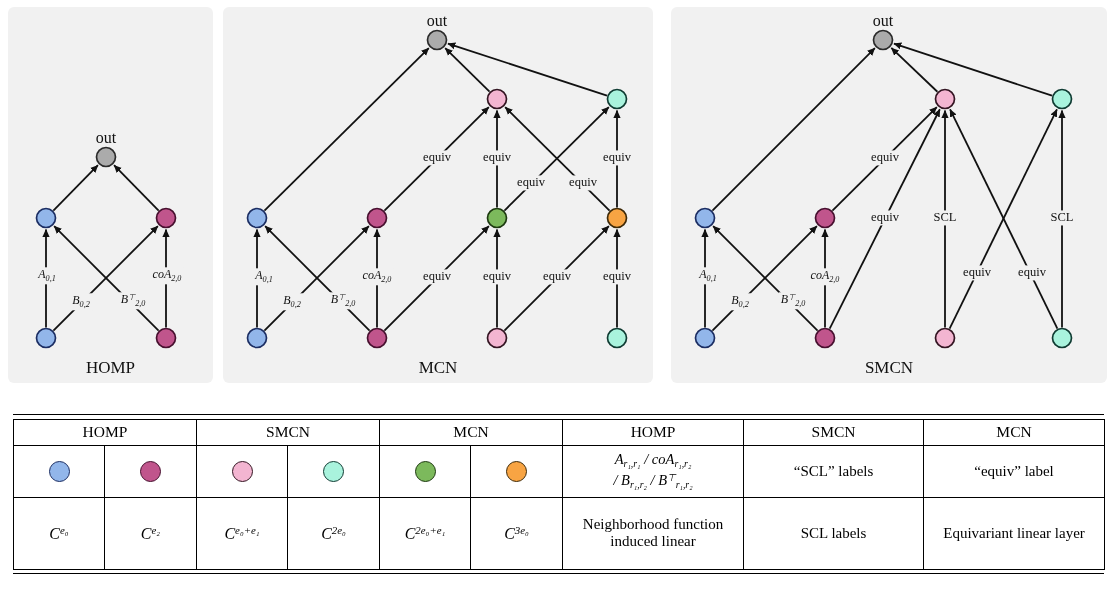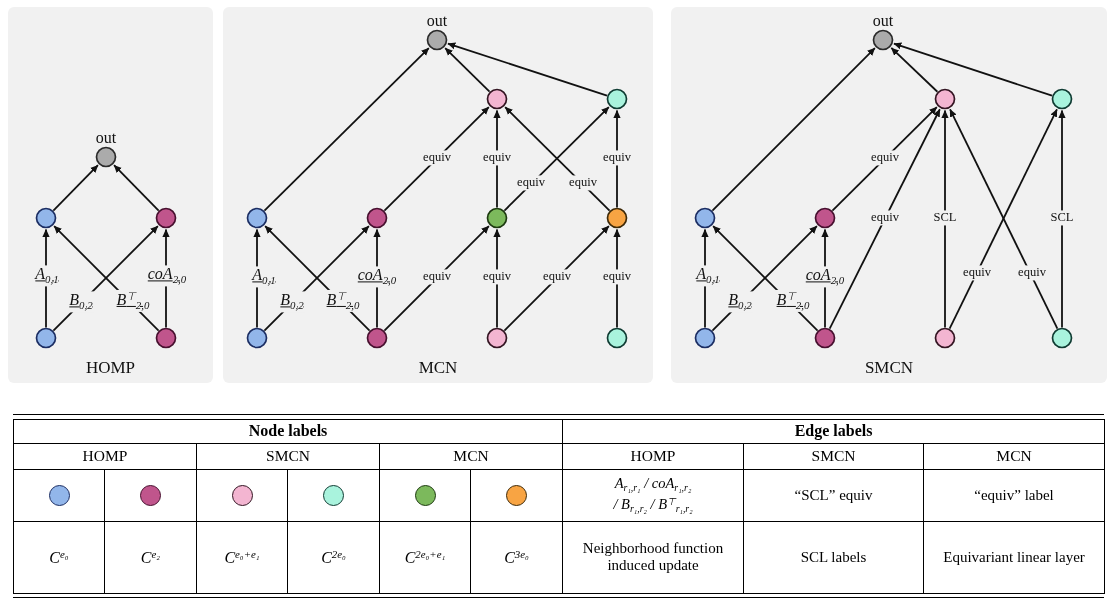--- a/index.html
+++ b/index.html
@@ -4,21 +4,21 @@
 <style>
   html,body{margin:0;padding:0;background:#ffffff;}
   .page{position:relative;width:1111px;height:603px;background:#ffffff;
         font-family:"Liberation Serif", serif;overflow:hidden;}
   .panel{position:absolute;border-radius:6px;overflow:hidden;}
   .panel svg{position:absolute;left:0;top:0;}
   .panel-title{position:absolute;left:0;right:0;bottom:5px;text-align:center;
                font-size:17px;color:#111;}
   .elabel{position:absolute;transform:translate(-50%,-50%);font-size:12.5px;
           color:#111;white-space:nowrap;line-height:1.05;padding:1px 2px;}
-  .elabel.math{font-style:italic;font-size:16px;text-decoration:underline;}
+  .elabel.math{font-style:italic;font-size:12px;}
   .outlabel{position:absolute;transform:translate(-50%,-50%);font-size:16px;color:#111;}
   sub{font-size:68%;vertical-align:-0.35em;}
   sup{font-size:68%;vertical-align:0.45em;}
   .table-wrap{position:absolute;left:13px;top:414px;width:1091px;box-sizing:border-box;
               border-top:1.5px solid #000;border-bottom:1.5px solid #000;padding:3.5px 0;}
   table{border-collapse:collapse;width:100%;table-layout:fixed;}
   td{border:1px solid #000;text-align:center;vertical-align:middle;
      font-size:15px;color:#000;padding:0 4px;overflow:hidden;}
   tr.h1 td{height:23px;font-weight:bold;font-size:16px;}
   tr.h2 td{height:25px;font-size:15.5px;}
@@ -162,50 +162,46 @@
           <col style="width:92px">
           <col style="width:91px">
         <col style="width:92px">
           <col style="width:91px">
           <col style="width:92px">
         <col style="width:181px">
           <col style="width:180px">
           <col style="width:181px">
       </colgroup>
       <tbody>
-          <tr class="h1">
-        <td colspan="6">Node labels</td>
-        <td colspan="3">Edge labels</td>
-      </tr>
       <tr class="h2">
         <td colspan="2">HOMP</td>
         <td colspan="2">SMCN</td>
         <td colspan="2">MCN</td>
         <td>HOMP</td>
         <td>SMCN</td>
         <td>MCN</td>
       </tr>
       <tr class="r3">
         <td><span class="dot" style="background: rgb(146, 182, 234); border-color: rgb(28, 46, 99);"></span></td>
         <td><span class="dot" style="background: rgb(192, 85, 140); border-color: rgb(71, 16, 47);"></span></td>
         <td><span class="dot" style="background: rgb(243, 181, 209); border-color: rgb(51, 21, 34);"></span></td>
         <td><span class="dot" style="background: rgb(169, 243, 221); border-color: rgb(16, 60, 51);"></span></td>
         <td><span class="dot" style="background: rgb(124, 185, 92); border-color: rgb(29, 58, 16);"></span></td>
         <td><span class="dot" style="background: rgb(248, 164, 67); border-color: rgb(63, 42, 8);"></span></td>
         <td class="mathsmall">A<sub>r₁,r₁</sub> / coA<sub>r₁,r₂</sub><br>/ B<sub>r₁,r₂</sub> / B<sup>⊤</sup><sub>r₁,r₂</sub></td>
-        <td>“SCL” equiv</td>
+        <td>“SCL” labels</td>
         <td>“equiv” label</td>
       </tr>
       <tr class="r4">
         <td class="mathcell">C<sup>e₀</sup></td>
         <td class="mathcell">C<sup>e₂</sup></td>
         <td class="mathcell">C<sup>e₀+e₁</sup></td>
         <td class="mathcell">C<sup>2e₀</sup></td>
         <td class="mathcell">C<sup>2e₀+e₁</sup></td>
         <td class="mathcell">C<sup>3e₀</sup></td>
-        <td>Neighborhood function induced update</td>
+        <td>Neighborhood function induced linear</td>
         <td>SCL labels</td>
         <td>Equivariant linear layer</td>
       </tr>
     </tbody>
       </table>
   </div>
 </div>
 
 </body></html>

